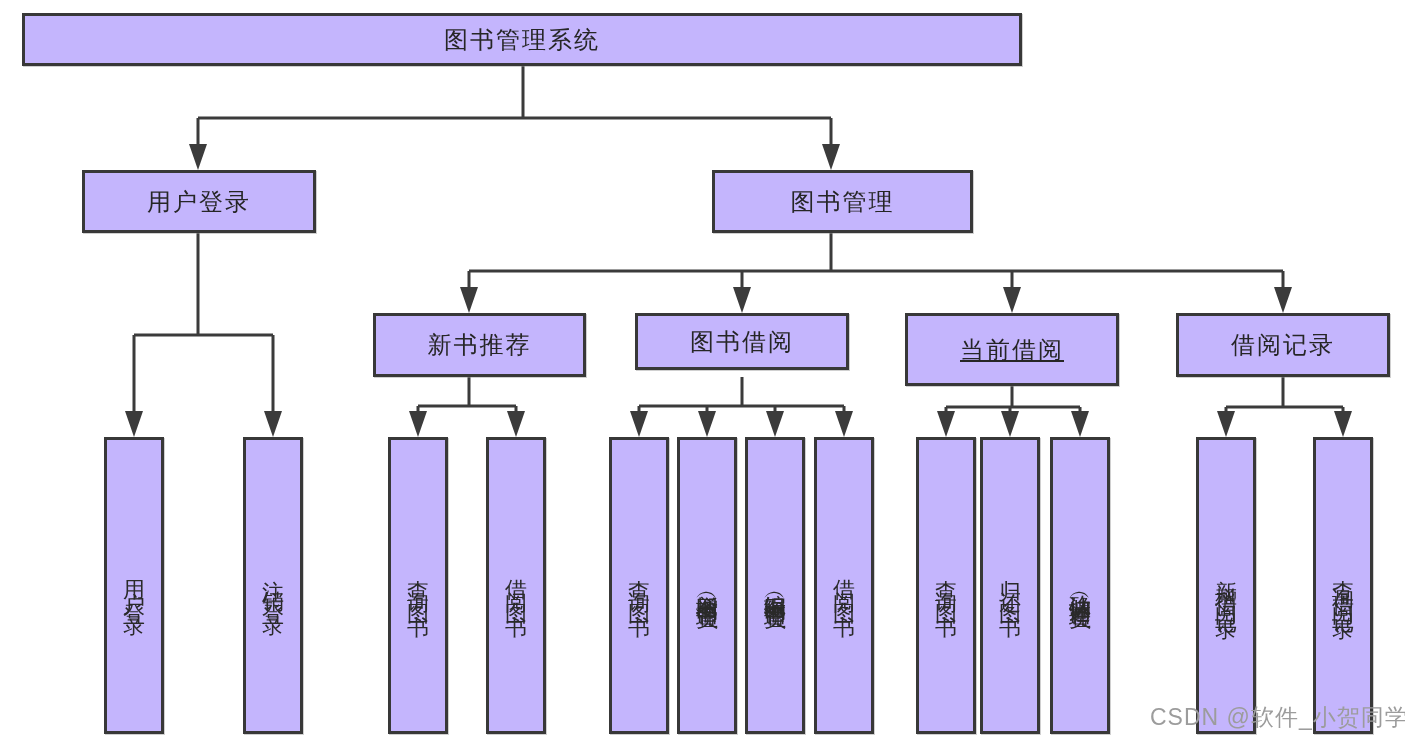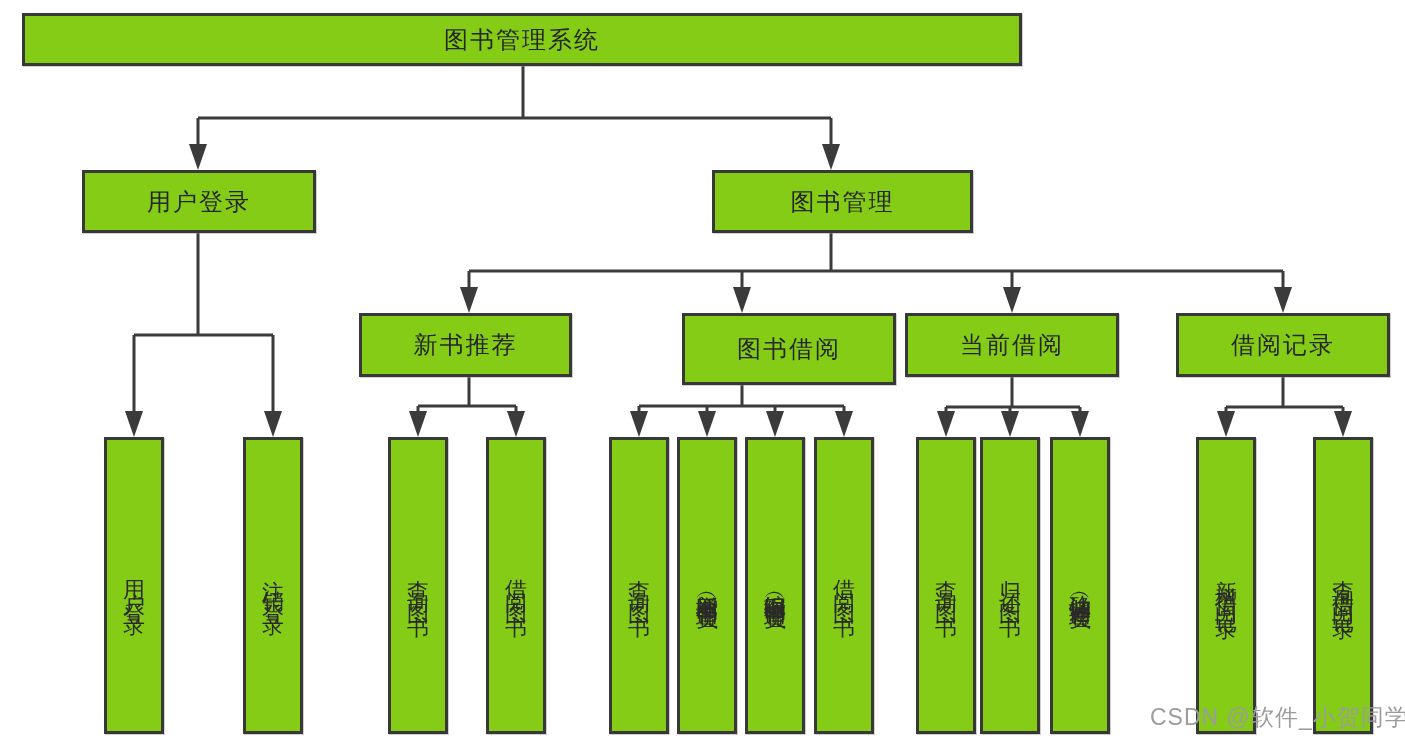--- a/index.html
+++ b/index.html
@@ -19,39 +19,39 @@
     position: absolute;
     left: 0;
     top: 0;
     width: 1405px;
     height: 747px;
     pointer-events: none;
   }
   .box {
     position: absolute;
     box-sizing: border-box;
-    background: #84cc16;
+    background: #c4b5fd;
     border: 3px solid #383838;
     box-shadow: 1px 1px 0 rgba(150,150,150,0.45);
     display: flex;
     align-items: center;
     justify-content: center;
     color: #262626;
     font-size: 24px;
     letter-spacing: 2px;
     white-space: nowrap;
     z-index: 2;
   }
   
   .root-box      { left: 22px;   top: 13px;  width: 1000px; height: 53px; }
   .n-user-login  { left: 82px;   top: 170px; width: 234px;  height: 63px; }
   .n-book-mgmt   { left: 712px;  top: 170px; width: 261px;  height: 63px; }
-  .n-recommend   { left: 359px;  top: 313px; width: 213px;  height: 64px; }
-  .n-borrowing   { left: 635px;  top: 313px; width: 214px;  height: 72px; margin-left: 47px; }
-  .n-current     { left: 905px;  top: 313px; width: 214px;  height: 64px; }
+  .n-recommend   { left: 373px;  top: 313px; width: 213px;  height: 64px; }
+  .n-borrowing   { left: 635px;  top: 313px; width: 214px;  height: 57px; }
+  .n-current     { left: 905px;  top: 313px; width: 214px;  height: 73px; text-decoration: underline; }
   .n-records     { left: 1176px; top: 313px; width: 214px;  height: 64px; }
   
   .leaf { top: 437px; width: 60px; height: 297px; font-size: 22px; }
   .leaf .vtext {
     writing-mode: vertical-rl;
     text-orientation: mixed;
     line-height: 1;
     color: #2a2a2a;
   }
   .leaf.short .vtext { letter-spacing: 12px; }

